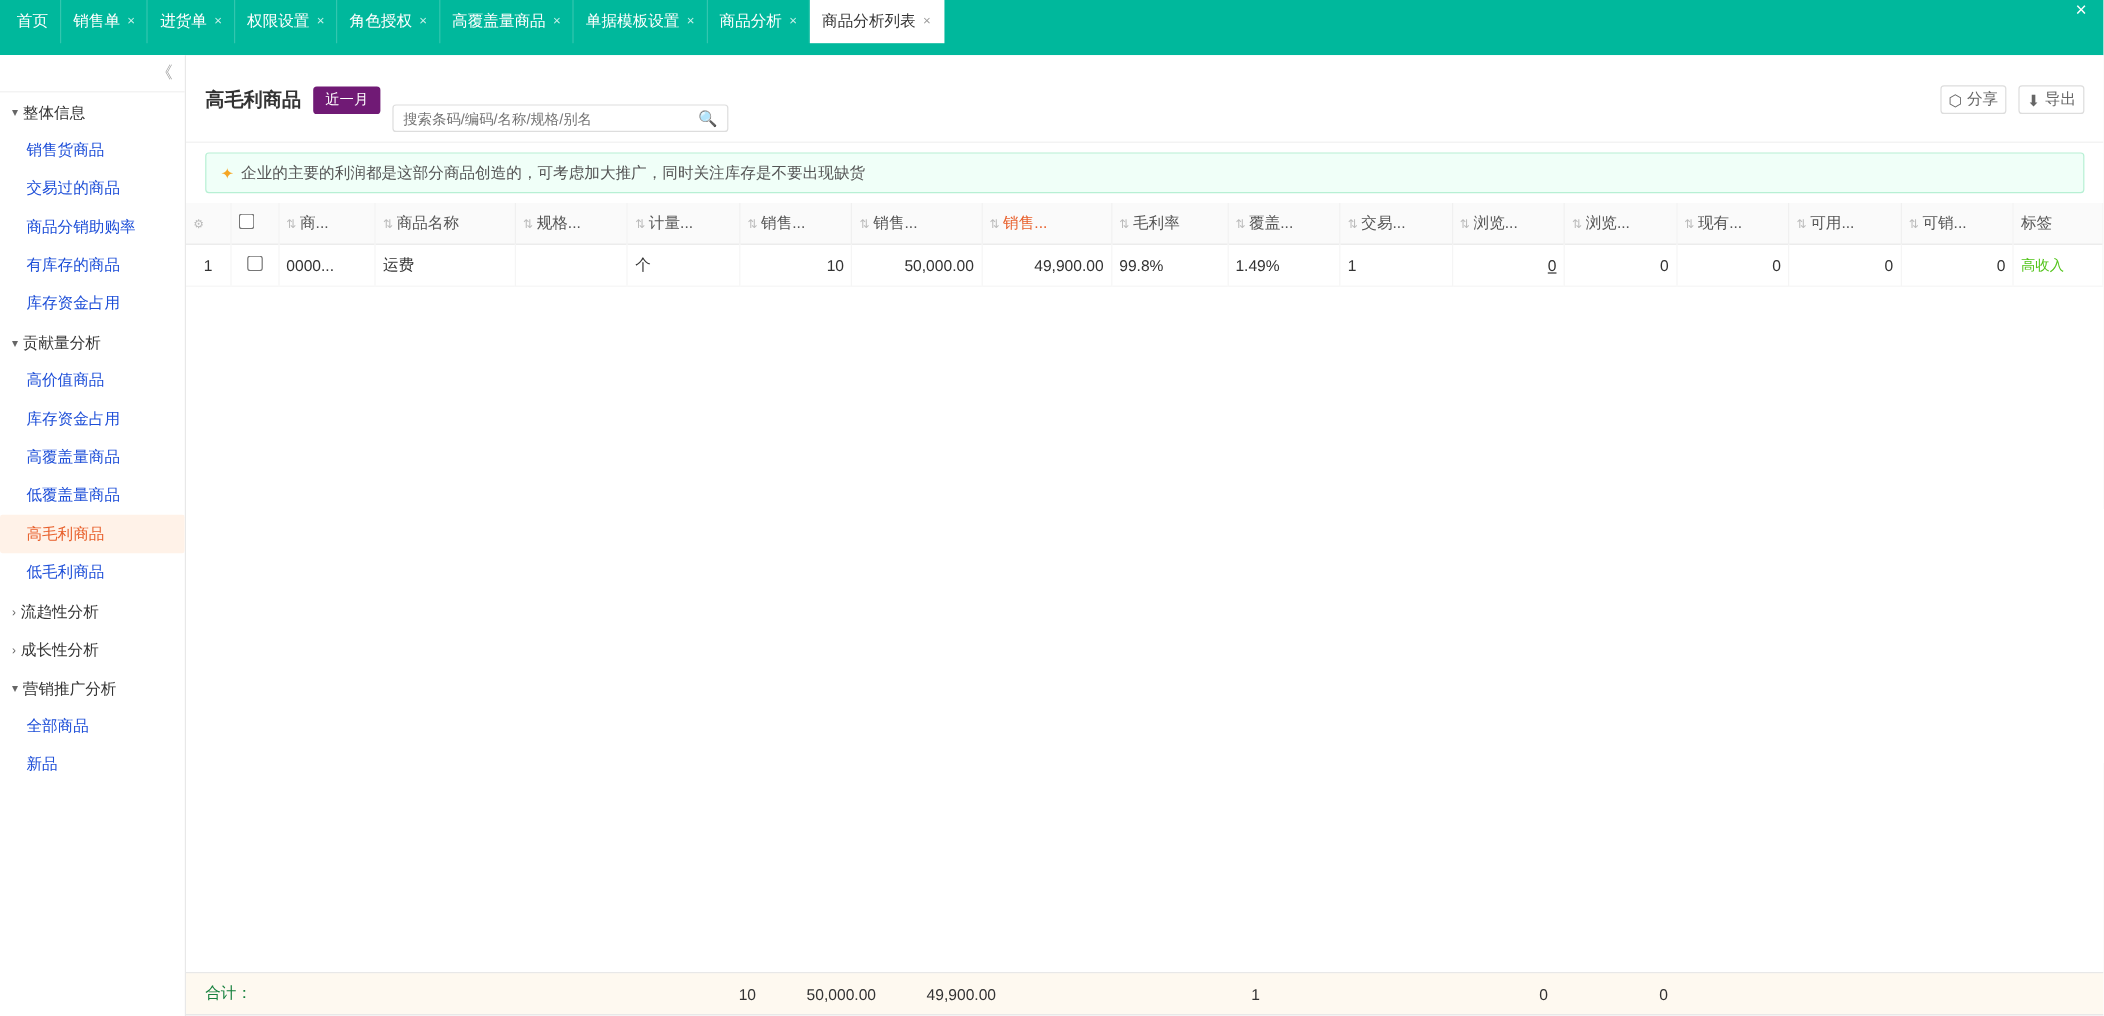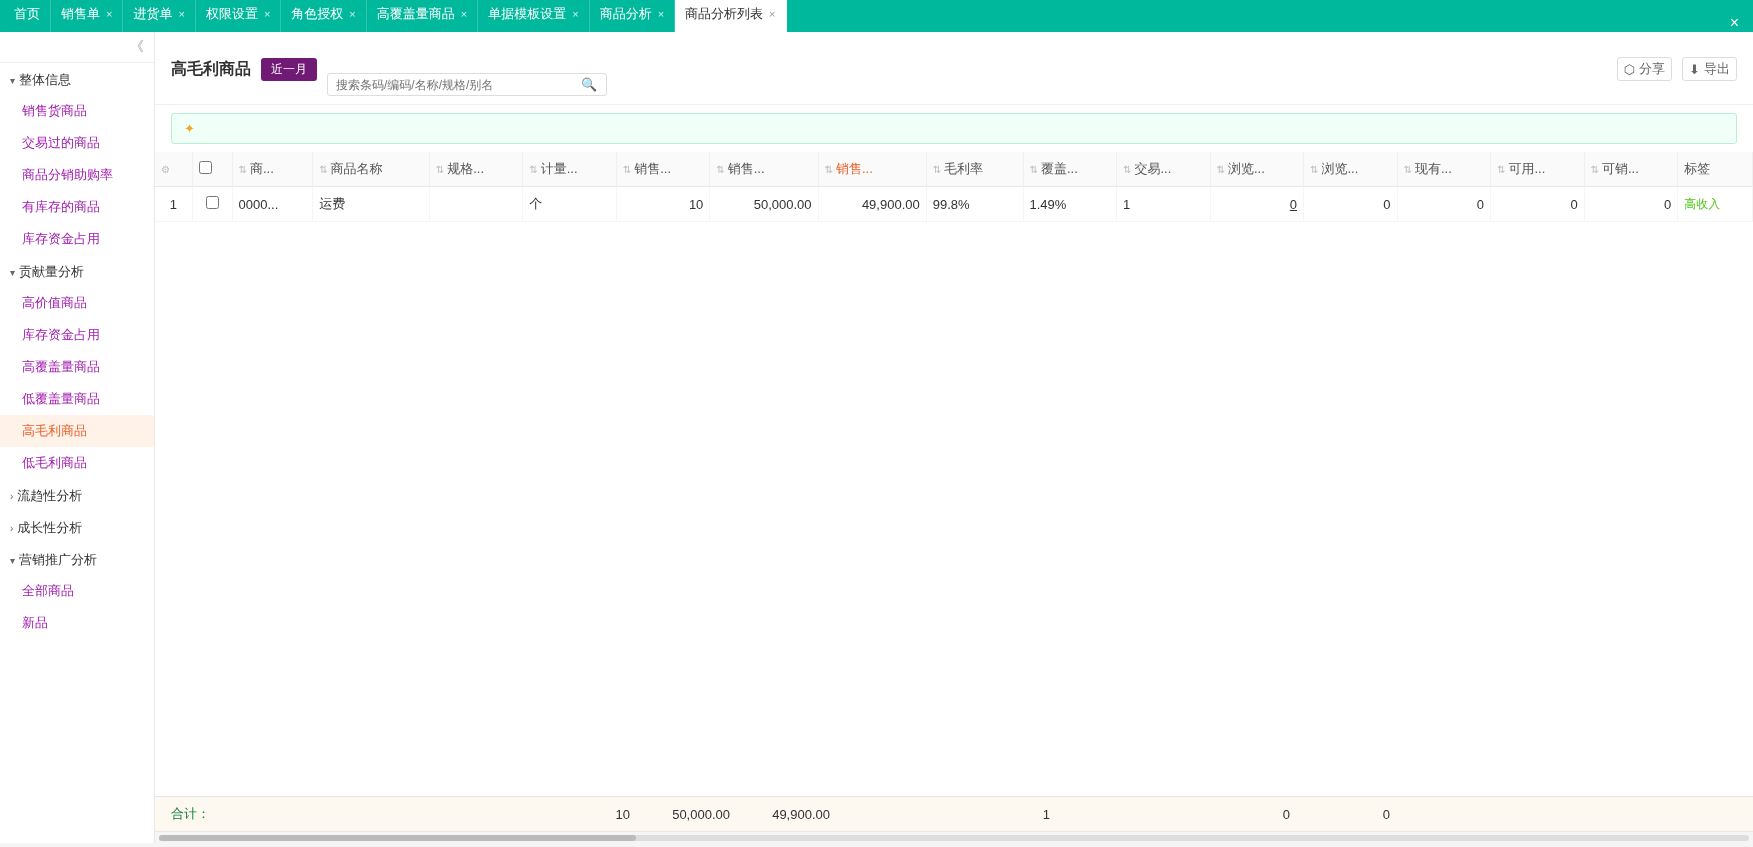--- a/index.html
+++ b/index.html
@@ -2,22 +2,22 @@
 <html><head>
   <meta charset="utf-8">
   <style>
     * { box-sizing: border-box; margin: 0; padding: 0; font-family: 'Microsoft YaHei', Arial, sans-serif; font-size: 13px; }
     body { background: #f5f5f5; overflow: hidden; }
 
     
     .top-nav {
       background: #00b89c;
       display: flex;
-      align-items: flex-end;
-      height: 32px;
+      align-items: flex-start;
+      height: 46px;
       padding: 0 4px;
       color: #fff;
     }
     .nav-tab {
       display: flex;
       align-items: center;
       padding: 0 10px;
       height: 36px;
       cursor: pointer;
       white-space: nowrap;
@@ -68,21 +68,21 @@
       cursor: pointer;
       font-weight: 500;
     }
     .sidebar-group-title .arrow {
       margin-right: 4px;
       font-size: 10px;
       color: #666;
     }
     .sidebar-item {
       padding: 7px 10px 7px 22px;
-      color: #a21caf;
+      color: #1d4ed8;
       cursor: pointer;
       font-size: 13px;
     }
     .sidebar-item.active {
       background: #fff2e8;
       color: #e8602c;
       border-radius: 2px;
     }
     .sidebar-header {
       display: flex;
@@ -395,20 +395,21 @@
         </button>
         <button class="action-btn">
           <span>⬇</span>
           <span>导出</span>
         </button>
       </div>
     </div>
 
     <div class="info-banner">
       <span class="info-icon">✦</span>
+      <span>企业的主要的利润都是这部分商品创造的，可考虑加大推广，同时关注库存是不要出现缺货</span>
     </div>
 
     <div class="table-container">
       <table>
         <thead>
           <tr>
             <th><span class="col-icon">⚙</span></th>
             <th><input type="checkbox" style=""></th>
             <th><span class="col-icon">⇅</span><span>商...</span></th>
             <th><span class="col-icon">⇅</span><span>商品名称</span></th>

